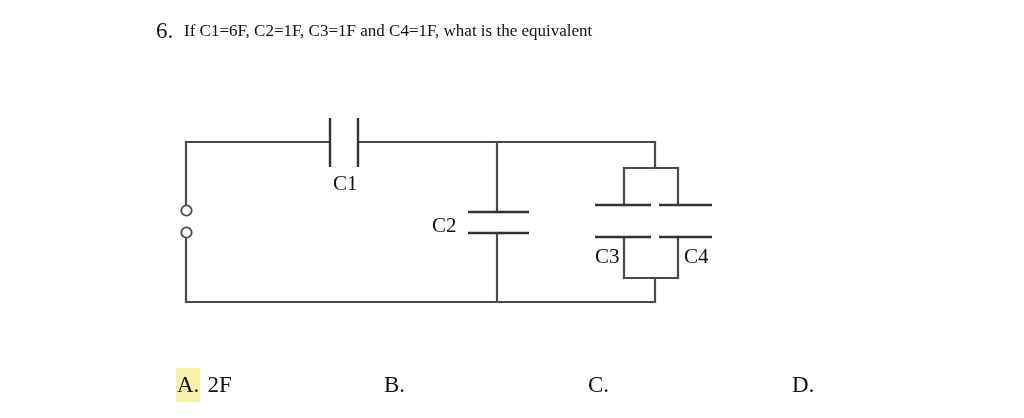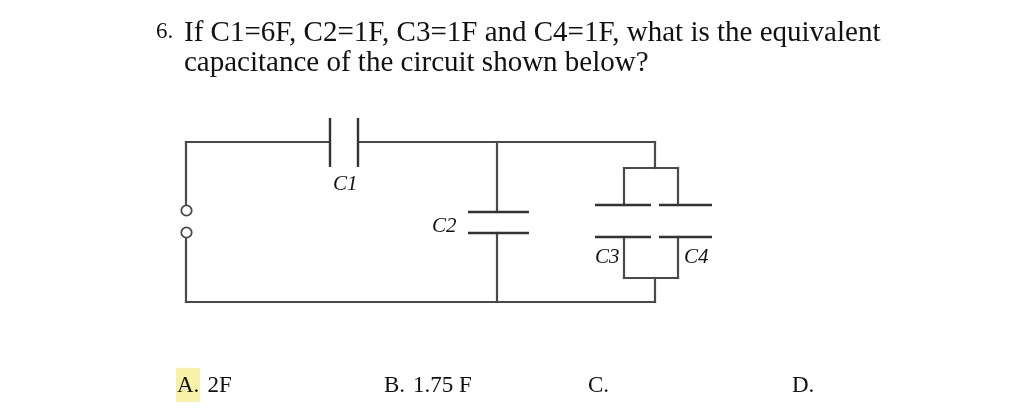--- a/index.html
+++ b/index.html
@@ -32,34 +32,33 @@
   #question-number {
     width: 28px;
     flex: 0 0 28px;
     font-size: 23px;
     line-height: 30px;
     text-align: left;
     white-space: pre;
   }
   #question-text {
     flex: 1 1 auto;
-    font-size: 29px;
+    font-size: 17px;
     line-height: 30px;
   }
   #question-text .line { display: block; white-space: pre; }
 
   
   #circuit-figure {
     position: absolute;
     left: 0;
     top: 0;
     width: 932px;
     height: 340px;
     pointer-events: none;
-    font-style: italic;
   }
   #circuit-svg { display: block; }
 
   
   #answers-row {
     position: absolute;
     left: 0;
     top: 368px;
     width: 1024px;
     height: 40px;
@@ -89,21 +88,20 @@
   #answer-3 { left: 791px; }
 </style>
 </head>
 <body>
 
 <div id="question-block">
   <div class="q-row">
     <div id="question-number">6.</div>
     <div id="question-text">
       <span class="line">If C1=6F, C2=1F, C3=1F and C4=1F, what is the equivalent</span>
-      <span class="line">capacitance of the circuit shown below?</span>
     </div>
   </div>
 </div>
 
 <div id="circuit-figure">
   <svg id="circuit-svg" width="1024" height="340" viewBox="0 0 1024 340" xmlns="http://www.w3.org/2000/svg">
 
     <g fill="none" stroke="#4a4a4a" stroke-width="2.2" stroke-linecap="square">
 
       <path d="M 186 142 L 186 205"></path>
@@ -166,21 +164,20 @@
 
 <div id="answers-row">
 
   <div class="answer-option" id="answer-0">
     <span class="answer-letter highlight">A.</span>
     <span class="answer-value">2F</span>
   </div>
 
   <div class="answer-option" id="answer-1">
     <span class="answer-letter">B.</span>
-    <span class="answer-value">1.75 F</span>
   </div>
 
   <div class="answer-option" id="answer-2">
     <span class="answer-letter">C.</span>
   </div>
 
   <div class="answer-option" id="answer-3">
     <span class="answer-letter">D.</span>
   </div>
 

